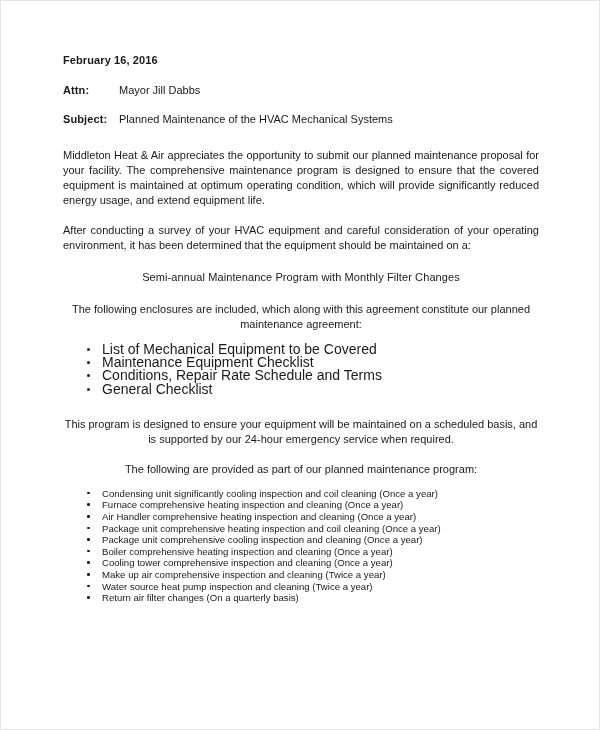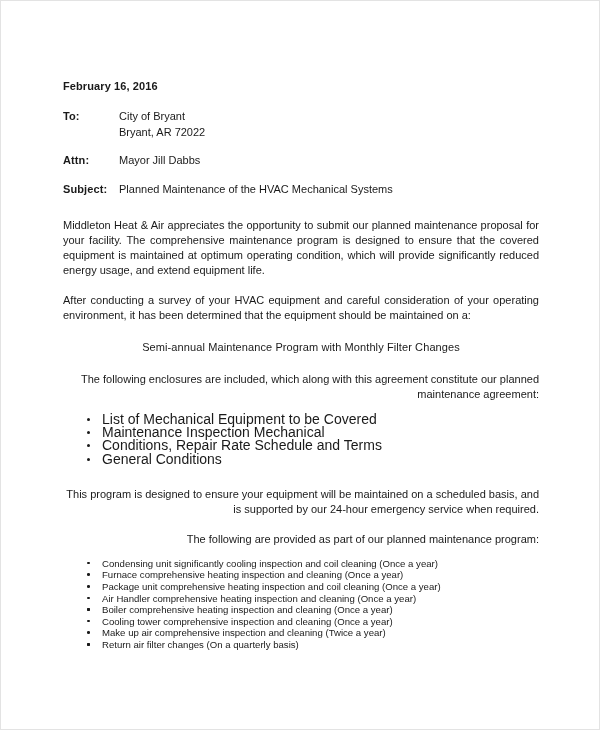--- a/index.html
+++ b/index.html
@@ -18,21 +18,20 @@
     background: #ffffff;
     border: 1px solid #e3e3e3;
     box-sizing: border-box;
     overflow: hidden;
   }
   .sheet {
     position: absolute;
     left: 62px;
     top: 52px;
     width: 476px;
-    margin-top: 26px;
   }
 
   
   .doc-date {
     font-size: 11px;
     font-weight: bold;
     letter-spacing: 0.1px;
     line-height: 14px;
     margin-bottom: 16px;
   }
@@ -58,21 +57,21 @@
   }
 
   
   .para {
     font-size: 11px;
     line-height: 15px;
     text-align: justify;
     margin: 0 0 15px 0;
   }
   .para.last-left {
-    text-align: right;
+    text-align: center;
   }
   .para-tight {
     margin-bottom: 11px;
   }
 
   
   .center-heading {
     font-size: 11px;
     font-weight: normal;
     text-align: center;
@@ -116,27 +115,20 @@
   .spacer-6 { height: 6px; }
 </style>
 </head>
 <body>
 
 <div class="page">
   <div class="sheet">
 
     <div class="doc-date">February 16, 2016</div>
 
-    <div class="field-row">
-      <div class="field-label">To:</div>
-      <div class="field-value">
-        <span class="vline">City of Bryant</span>
-        <span class="vline">Bryant, AR 72022</span>
-      </div>
-    </div>
 
     <div class="field-row">
       <div class="field-label">Attn:</div>
       <div class="field-value">
         <span class="vline">Mayor Jill Dabbs</span>
       </div>
     </div>
 
     <div class="field-row">
       <div class="field-label">Subject:</div>
@@ -155,72 +147,74 @@
 
     <p class="para last-left para-tight">The following enclosures are included, which along with this agreement constitute our planned maintenance agreement:</p>
 
     <ul class="bullets">
       <li>
         <span class="dot"></span>
         <span>List of Mechanical Equipment to be Covered</span>
       </li>
       <li>
         <span class="dot"></span>
-        <span>Maintenance Inspection Mechanical</span>
+        <span>Maintenance Equipment Checklist</span>
       </li>
       <li>
         <span class="dot"></span>
         <span>Conditions, Repair Rate Schedule and Terms</span>
       </li>
       <li>
         <span class="dot"></span>
-        <span>General Conditions</span>
+        <span>General Checklist</span>
       </li>
     </ul>
 
     <div class="spacer-6"></div>
 
     <p class="para last-left">This program is designed to ensure your equipment will be maintained on a scheduled basis, and is supported by our 24-hour emergency service when required.</p>
 
     <p class="para last-left para-tight">The following are provided as part of our planned maintenance program:</p>
 
     <ul class="bullets small">
       <li>
         <span class="dot"></span>
         <span>Condensing unit significantly cooling inspection and coil cleaning (Once a year)</span>
       </li>
       <li>
         <span class="dot"></span>
         <span>Furnace comprehensive heating inspection and cleaning (Once a year)</span>
       </li>
       <li>
         <span class="dot"></span>
+        <span>Air Handler comprehensive heating inspection and cleaning (Once a year)</span>
+      </li>
+      <li>
+        <span class="dot"></span>
         <span>Package unit comprehensive heating inspection and coil cleaning (Once a year)</span>
       </li>
       <li>
         <span class="dot"></span>
-        <span>Air Handler comprehensive heating inspection and cleaning (Once a year)</span>
-      </li>
-      <li>
-        <span class="dot"></span>
+        <span>Package unit comprehensive cooling inspection and cleaning (Once a year)</span>
       </li>
       <li>
         <span class="dot"></span>
         <span>Boiler comprehensive heating inspection and cleaning (Once a year)</span>
       </li>
       <li>
         <span class="dot"></span>
         <span>Cooling tower comprehensive inspection and cleaning (Once a year)</span>
       </li>
       <li>
         <span class="dot"></span>
         <span>Make up air comprehensive inspection and cleaning (Twice a year)</span>
       </li>
       <li>
         <span class="dot"></span>
+        <span>Water source heat pump inspection and cleaning (Twice a year)</span>
       </li>
       <li>
         <span class="dot"></span>
         <span>Return air filter changes (On a quarterly basis)</span>
       </li>
     </ul>
 
   </div>
 </div>
 

